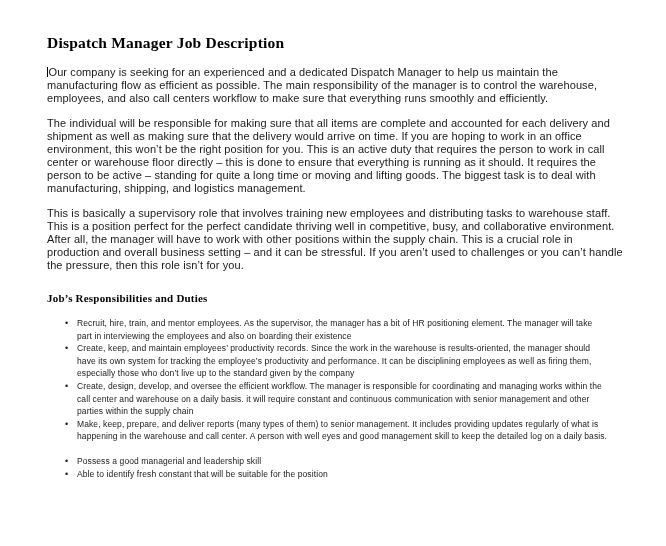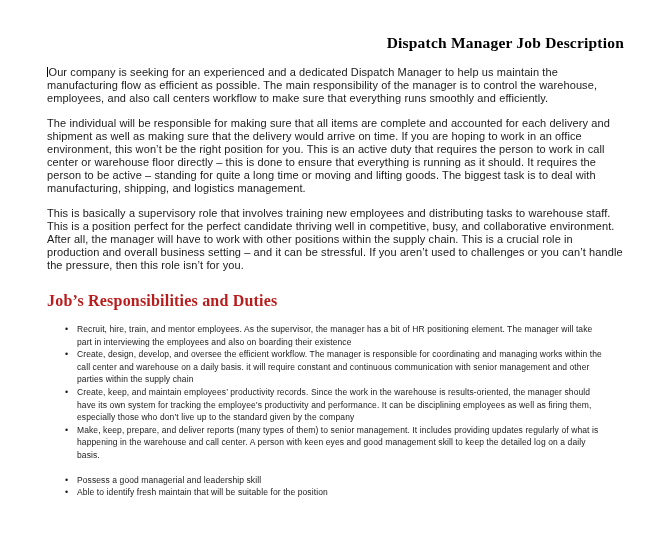--- a/index.html
+++ b/index.html
@@ -12,35 +12,35 @@
     padding: 24px 42px 0 47px;
     font-family: "Liberation Sans", sans-serif;
     color: #1a1a1a;
     overflow: hidden;
   }
   .doc-title {
     font-family: "Liberation Serif", serif;
     font-weight: bold;
     font-size: 15.5px;
     color: #000000;
-    text-align: right;
+    text-align: left;
     margin: 10px 0 14px 0;
     letter-spacing: 0.2px;
   }
   p.body-text {
     font-size: 11px;
     line-height: 13px;
     margin: 0 0 12px 0;
     letter-spacing: 0.1px;
   }
   h2.section-heading {
     font-family: "Liberation Serif", serif;
     font-weight: bold;
-    font-size: 16px;
-    color: #b91c1c;
+    font-size: 11px;
+    color: #000000;
     margin: 20px 0 13px 0;
     letter-spacing: 0.2px;
   }
   ul.bullet-list {
     list-style: none;
     margin: 0 16px 12px 0;
     padding: 0 0 0 18px;
   }
   ul.bullet-list li {
     position: relative;
@@ -76,25 +76,25 @@
   <p class="body-text"><span class="text-cursor"></span><span>Our company is seeking for an experienced and a dedicated Dispatch Manager to help us maintain the manufacturing flow as efficient as possible. The main responsibility of the manager is to control the warehouse, employees, and also call centers workflow to make sure that everything runs smoothly and efficiently.</span></p>
 
   <p class="body-text">The individual will be responsible for making sure that all items are complete and accounted for each delivery and shipment as well as making sure that the delivery would arrive on time. If you are hoping to work in an office environment, this won’t be the right position for you. This is an active duty that requires the person to work in call center or warehouse floor directly – this is done to ensure that everything is running as it should. It requires the person to be active – standing for quite a long time or moving and lifting goods. The biggest task is to deal with manufacturing, shipping, and logistics management.</p>
 
   <p class="body-text">This is basically a supervisory role that involves training new employees and distributing tasks to warehouse staff. This is a position perfect for the perfect candidate thriving well in competitive, busy, and collaborative environment. After all, the manager will have to work with other positions within the supply chain. This is a crucial role in production and overall business setting – and it can be stressful. If you aren’t used to challenges or you can’t handle the pressure, then this role isn’t for you.</p>
 
   <h2 class="section-heading">Job’s Responsibilities and Duties</h2>
 
   <ul class="bullet-list">
     <li>Recruit, hire, train, and mentor employees. As the supervisor, the manager has a bit of HR positioning element. The manager will take part in interviewing the employees and also on boarding their existence</li>
+    <li>Create, keep, and maintain employees’ productivity records. Since the work in the warehouse is results-oriented, the manager should have its own system for tracking the employee’s productivity and performance. It can be disciplining employees as well as firing them, especially those who don’t live up to the standard given by the company</li>
     <li>Create, design, develop, and oversee the efficient workflow. The manager is responsible for coordinating and managing works within the call center and warehouse on a daily basis. it will require constant and continuous communication with senior management and other parties within the supply chain</li>
-    <li>Create, keep, and maintain employees’ productivity records. Since the work in the warehouse is results-oriented, the manager should have its own system for tracking the employee’s productivity and performance. It can be disciplining employees as well as firing them, especially those who don’t live up to the standard given by the company</li>
-    <li>Make, keep, prepare, and deliver reports (many types of them) to senior management. It includes providing updates regularly of what is happening in the warehouse and call center. A person with keen eyes and good management skill to keep the detailed log on a daily basis.</li>
+    <li>Make, keep, prepare, and deliver reports (many types of them) to senior management. It includes providing updates regularly of what is happening in the warehouse and call center. A person with well eyes and good management skill to keep the detailed log on a daily basis.</li>
   </ul>
 
 
   <ul class="bullet-list">
     <li>Possess a good managerial and leadership skill</li>
-    <li>Able to identify fresh maintain that will be suitable for the position</li>
+    <li>Able to identify fresh constant that will be suitable for the position</li>
 
   </ul>
 
 </div>
 
 </body></html>

